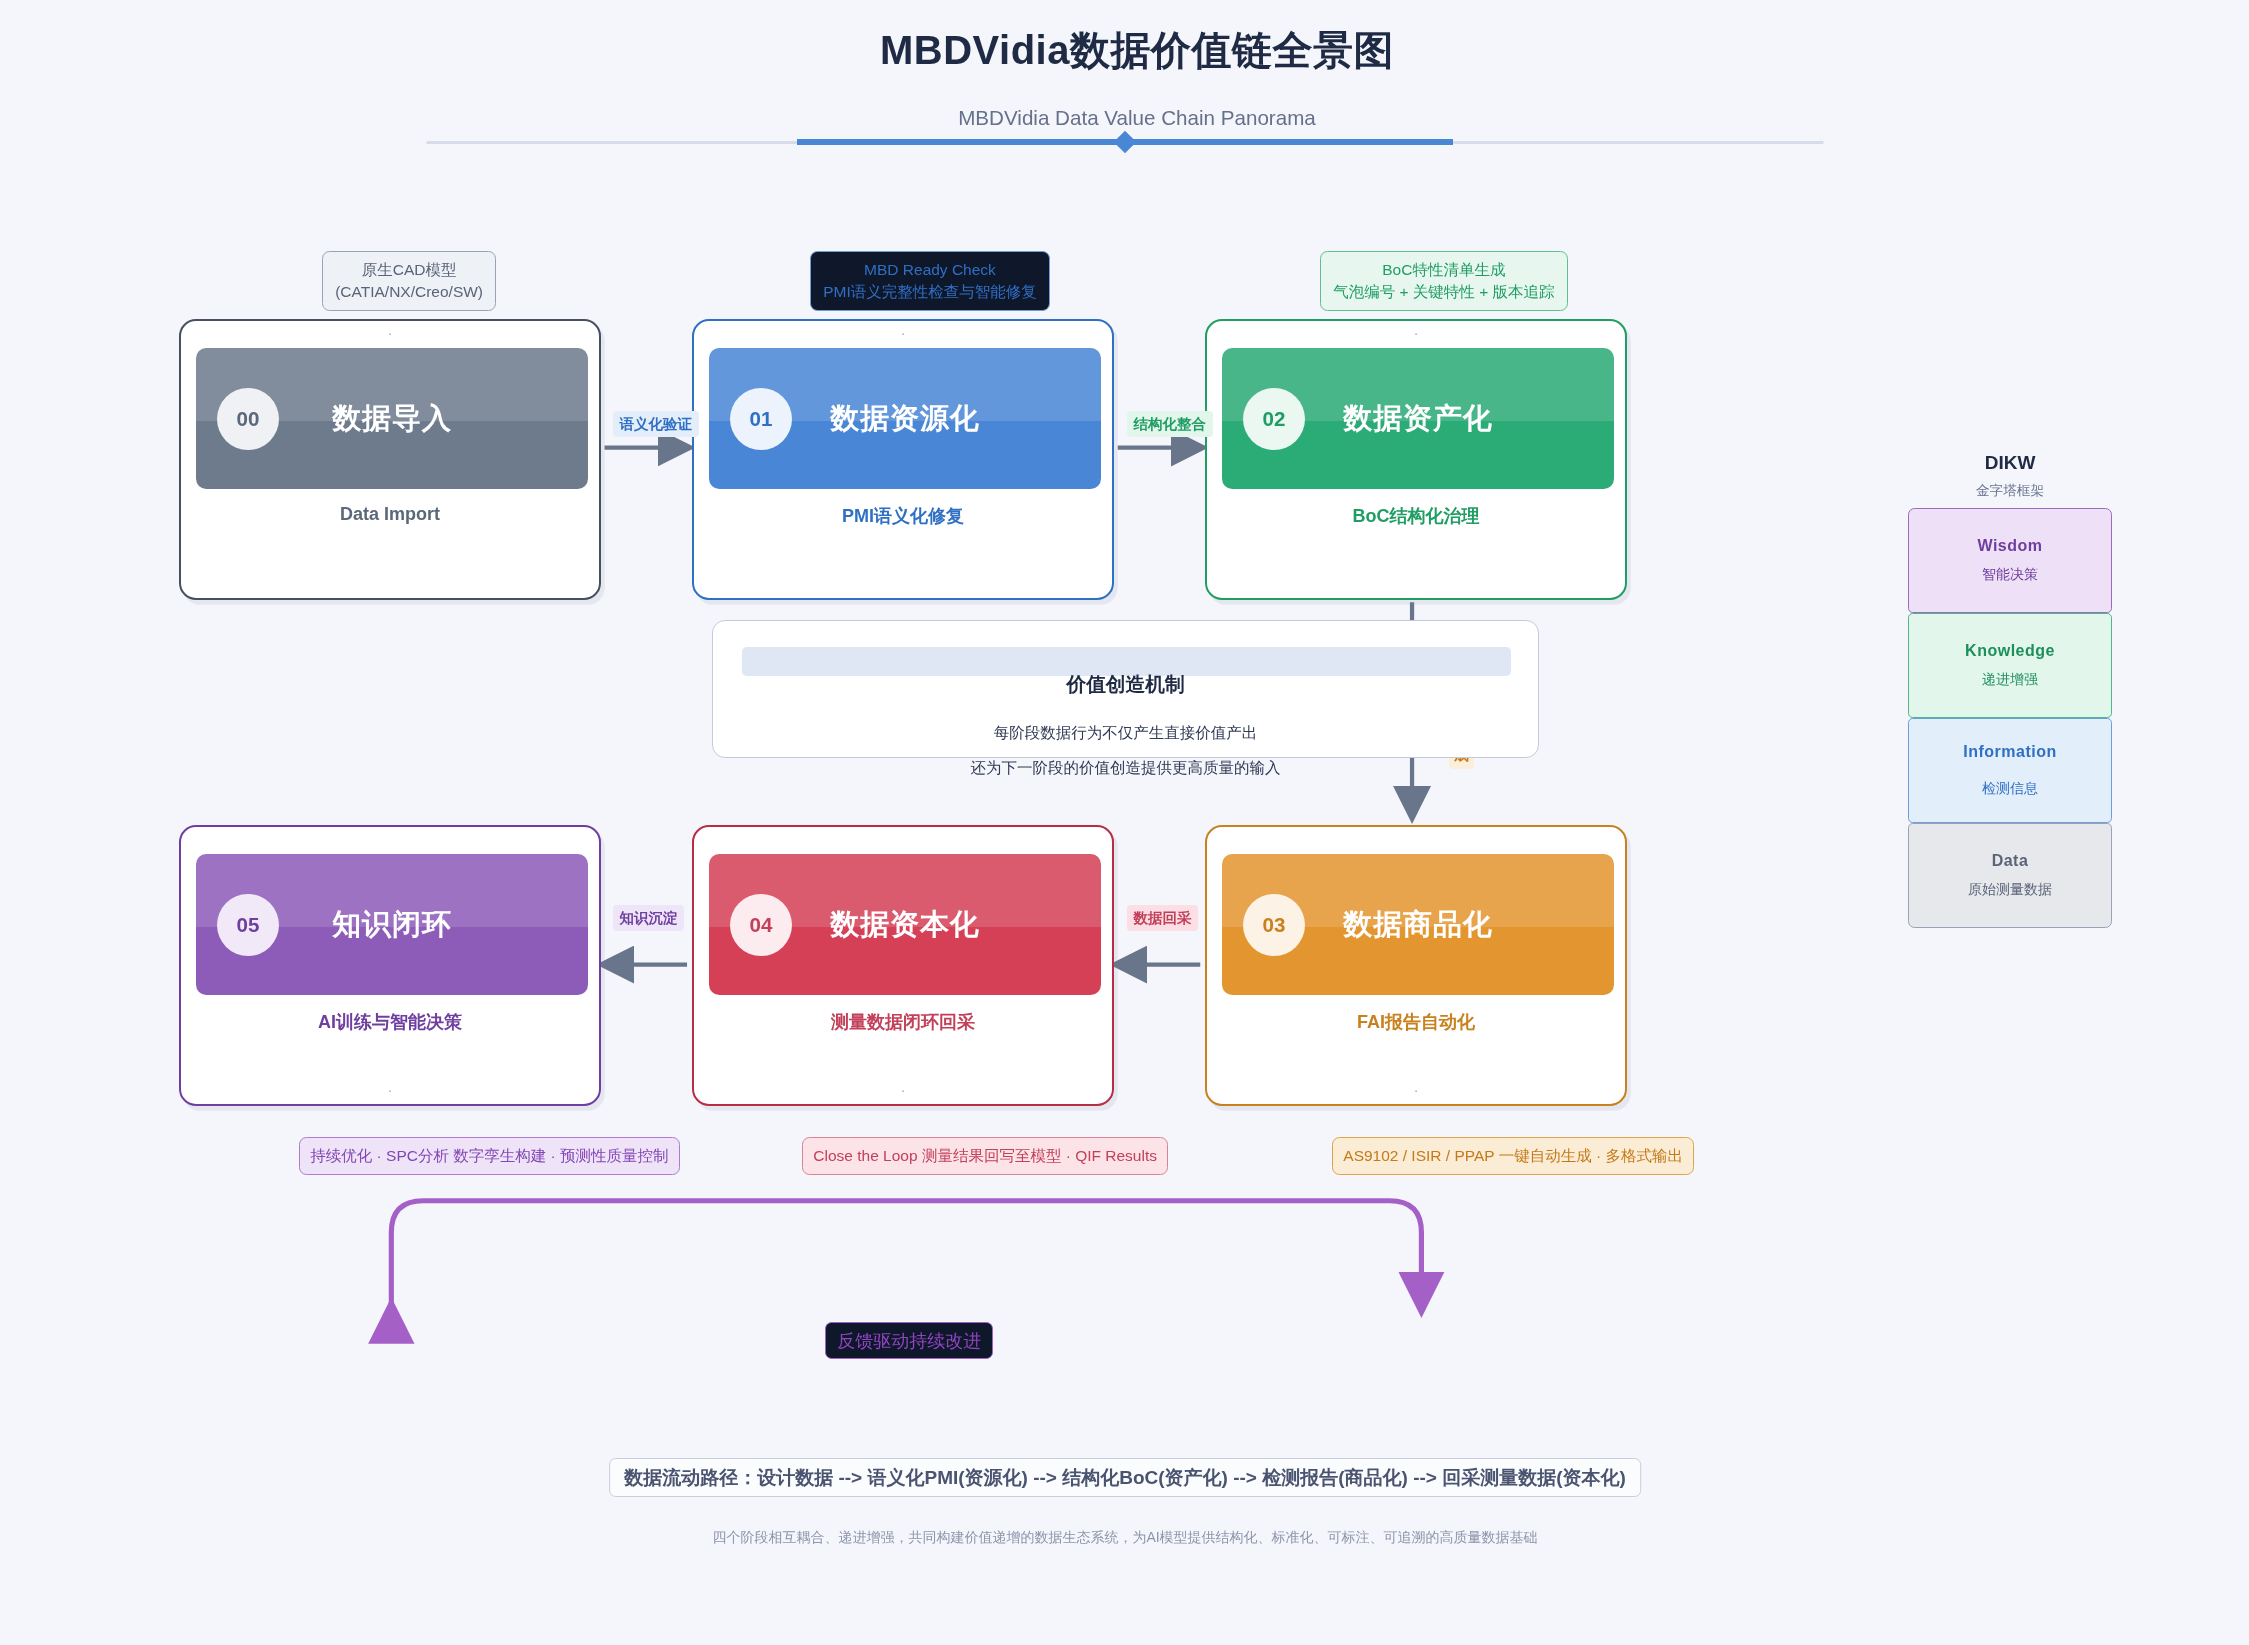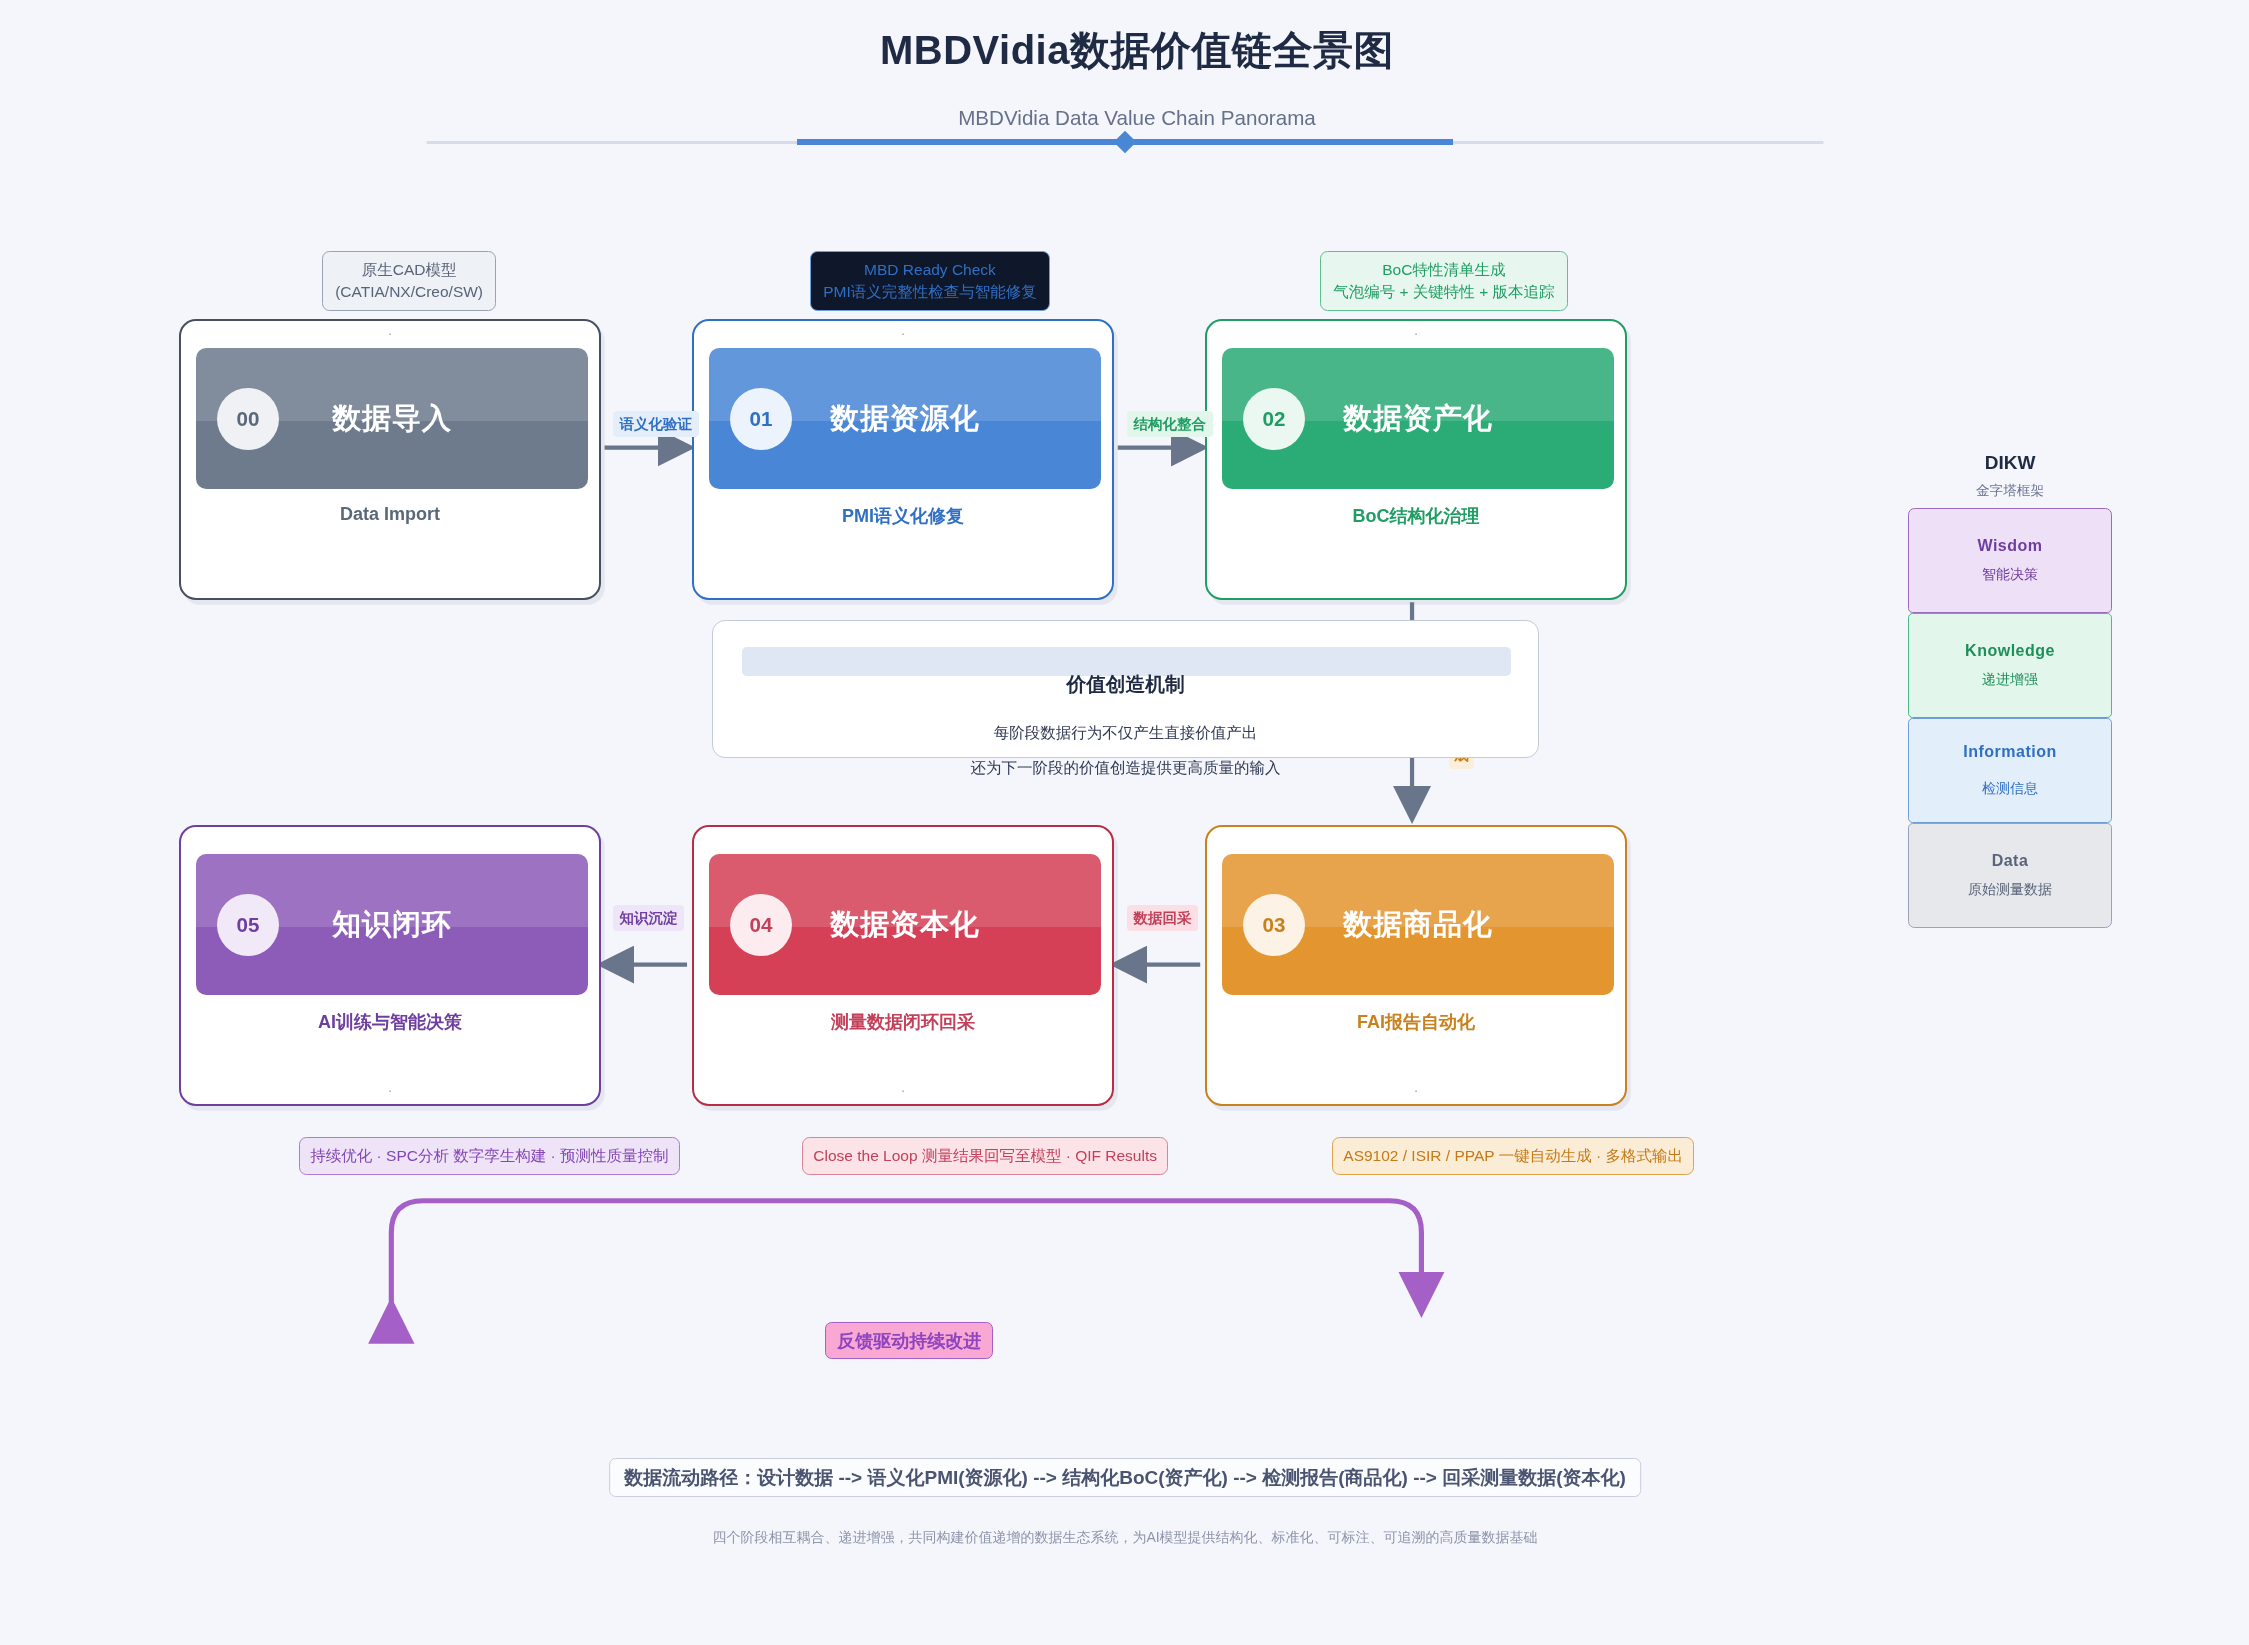--- a/index.html
+++ b/index.html
@@ -124,23 +124,23 @@
   
   .bcap {
     position: absolute; border-radius: 7.5px; border: 1.4px solid;
     padding: 6.6px 10.3px; text-align: center; line-height: 1.45;
     font-size: 15.5px; white-space: nowrap;
   }
 
   
   .fb-lbl {
     position: absolute; left: 825px; top: 1322px;
-    border: 1.9px solid #a560c8; background: #f9a8d4; color: #8e44c0;
+    border: 1.9px solid #a560c8; background: #0f172a; color: #8e44c0;
     border-radius: 6.6px; padding: 5.6px 11.2px;
-    font-size: 18px; font-weight: bold; white-space: nowrap;
+    font-size: 18px; font-weight: normal; white-space: nowrap;
   }
 
   
   .dikw { position: absolute; left: 1908px; top: 452px; width: 204px; }
   .dikw-title {
     text-align: center; font-size: 19px; font-weight: bold; color: #1f2a44;
   }
   .dikw-sub {
     text-align: center; font-size: 13.6px; color: #6a7490; margin-top: 7.5px;
   }

